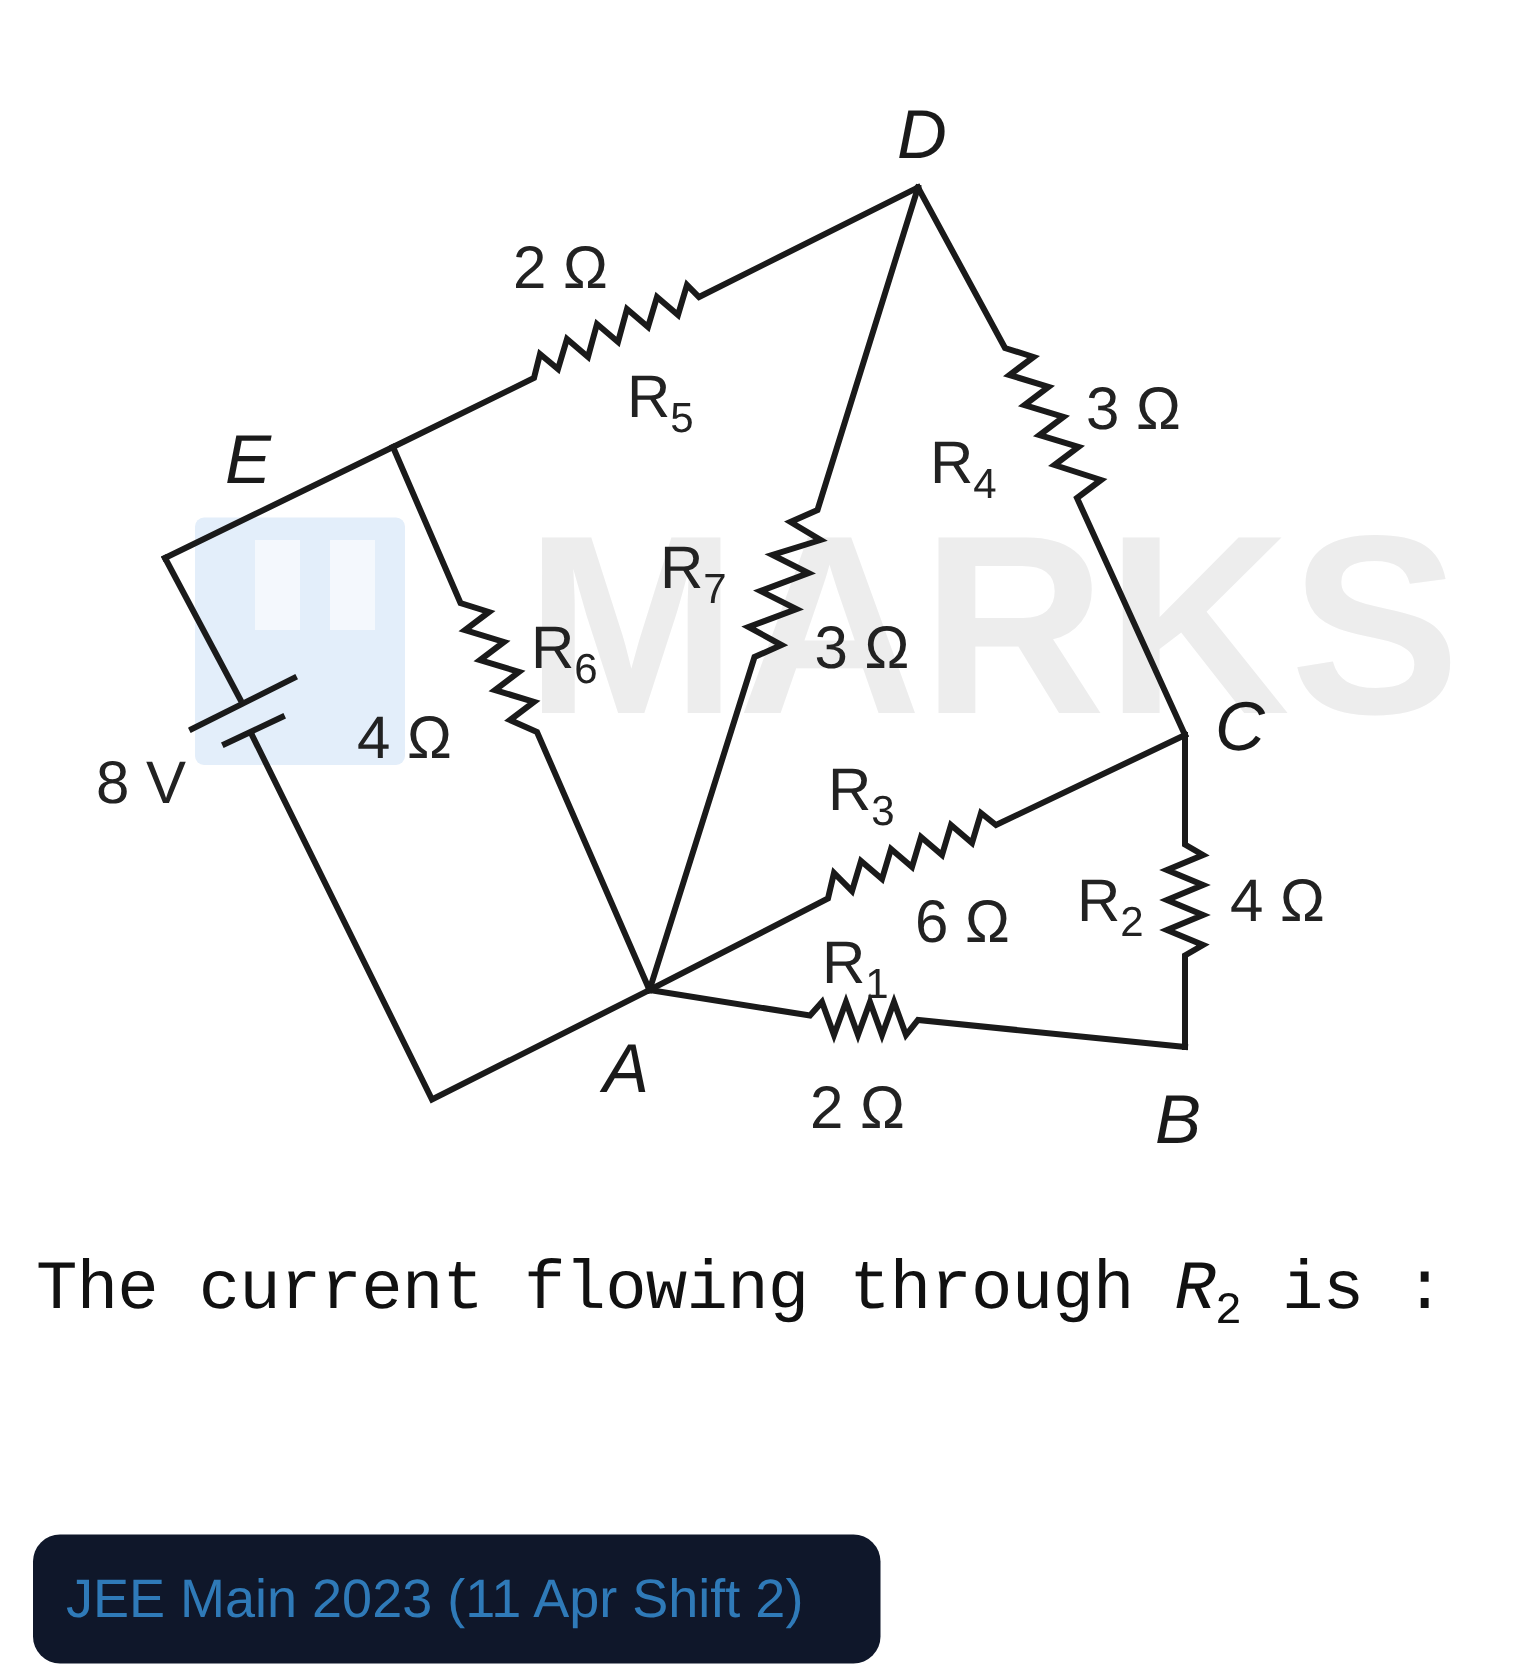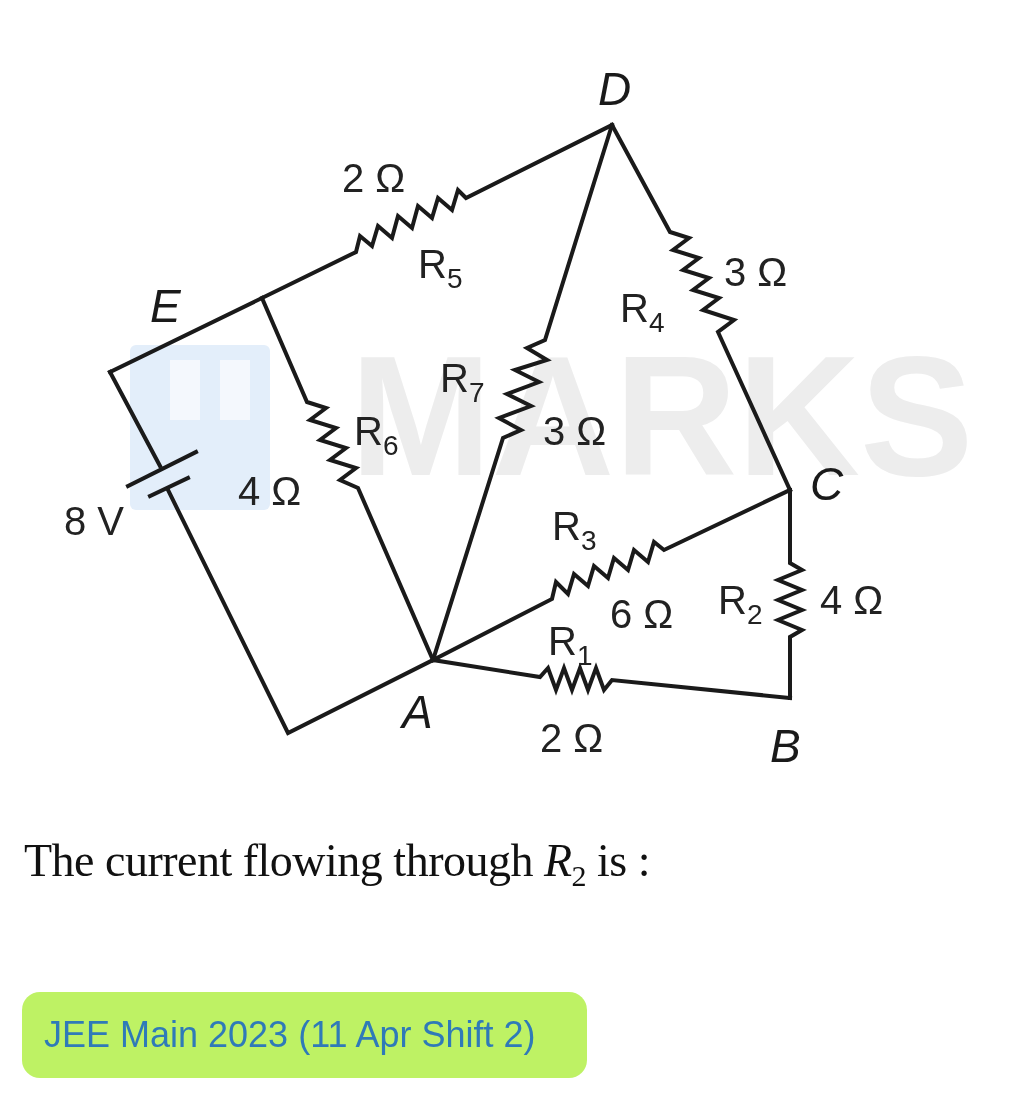--- a/index.html
+++ b/index.html
@@ -6,28 +6,28 @@
     body { width: 1024px; height: 1119px; position: relative; overflow: hidden; font-family: "Liberation Sans", sans-serif; }
     #circuit { position: absolute; left: 0; top: 0; width: 1024px; height: 800px; }
     .wire { fill: none; stroke: #1a1a1a; stroke-width: 4; stroke-linejoin: miter; stroke-linecap: square; }
     .lbl { font-family: "Liberation Sans", sans-serif; font-size: 40px; fill: #222; }
     .node { font-family: "Liberation Sans", sans-serif; font-style: italic; font-size: 46px; fill: #1a1a1a; }
     .sub { font-size: 28px; }
     .wm-blue { fill: #e3eefa; }
     .wm-gray { fill: #ededed; font-family: "Liberation Sans", sans-serif; font-weight: bold; font-size: 170px; }
     .question {
       position: absolute; left: 24px; top: 834px;
-      font-family: Liberation Serif, serif; font-size: 46px; color: #111; white-space: nowrap;
+      font-family: Liberation Mono, monospace; font-size: 46px; color: #111; white-space: nowrap;
       letter-spacing: -0.5px;
     }
     .question .var { font-style: italic; }
     .question sub { font-size: 30px; font-style: normal; }
     .tag {
-      position: absolute; left: 22px; top: 992px; width: 565px; height: 86px;
-      background: #bef264; border-radius: 18px; box-sizing: border-box;
+      position: absolute; left: 22px; top: 1023px; width: 565px; height: 86px;
+      background: #0f172a; border-radius: 18px; box-sizing: border-box;
       display: flex; align-items: center; padding-left: 22px;
       color: #2f7ab8; font-family: "Liberation Sans", sans-serif; font-size: 36px;
     }
   </style>
 </head>
 <body>
 
 <svg id="circuit" viewBox="0 0 1024 800" xmlns="http://www.w3.org/2000/svg">
 
   <g>

